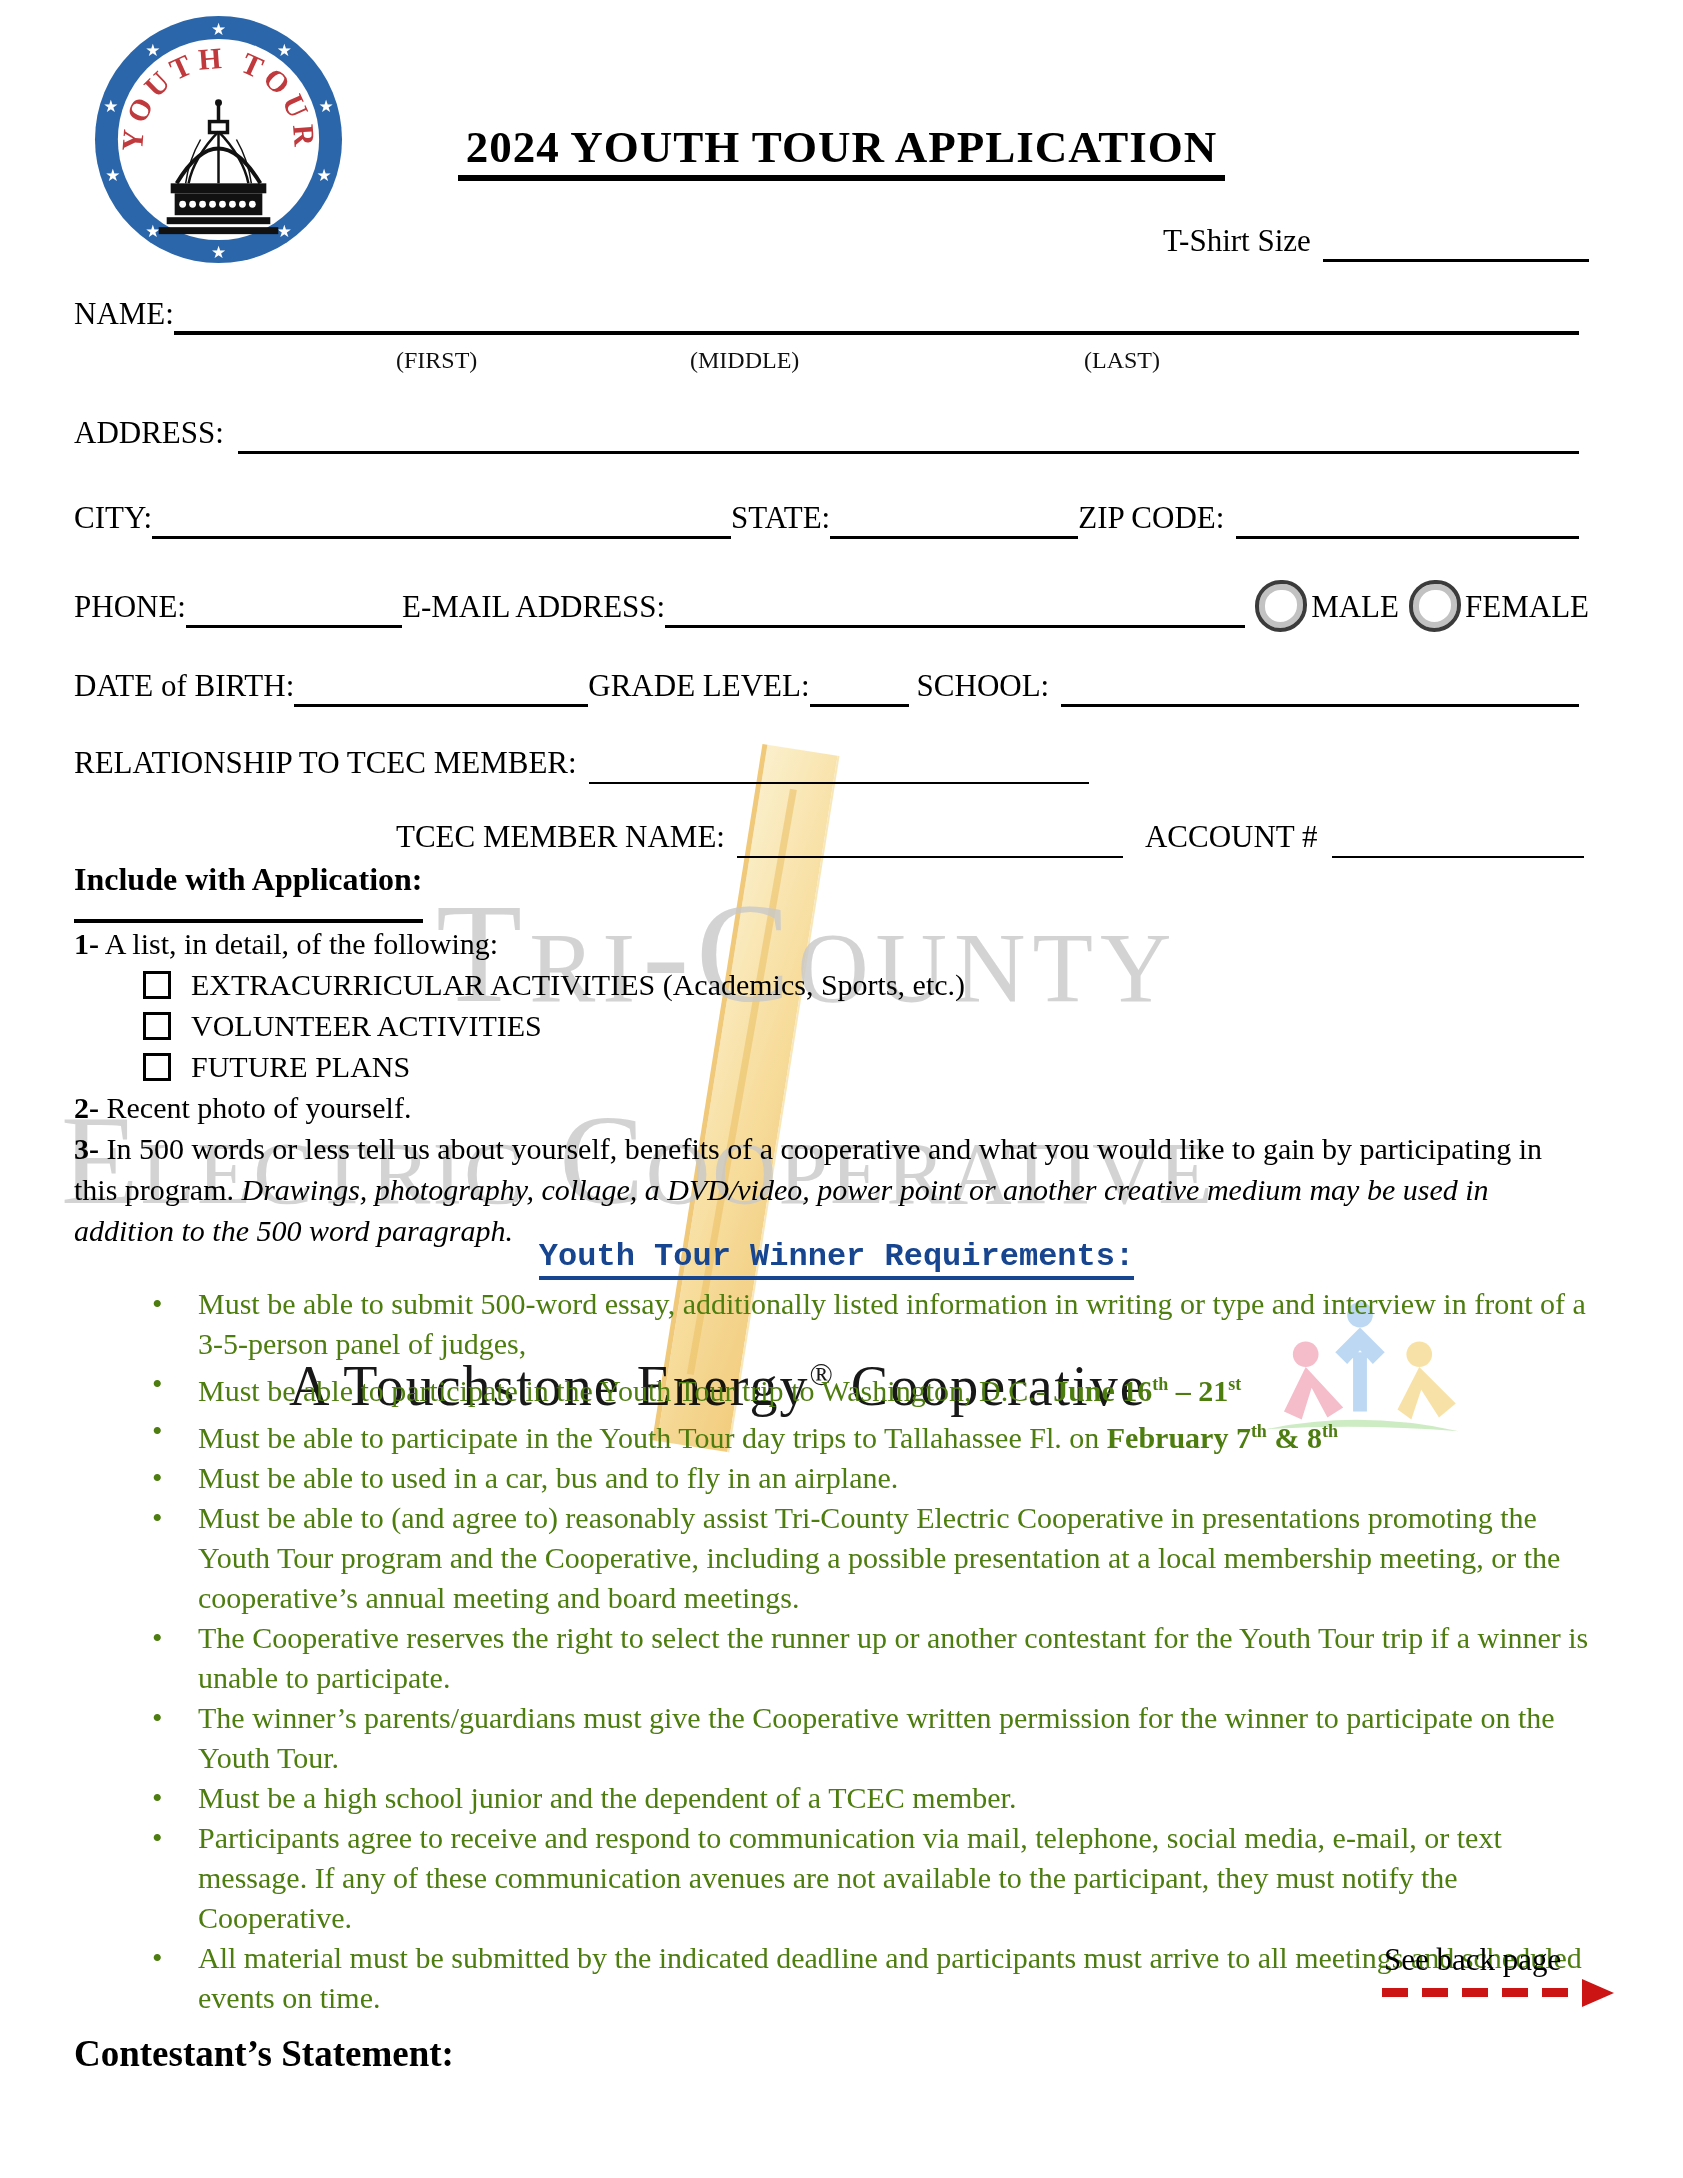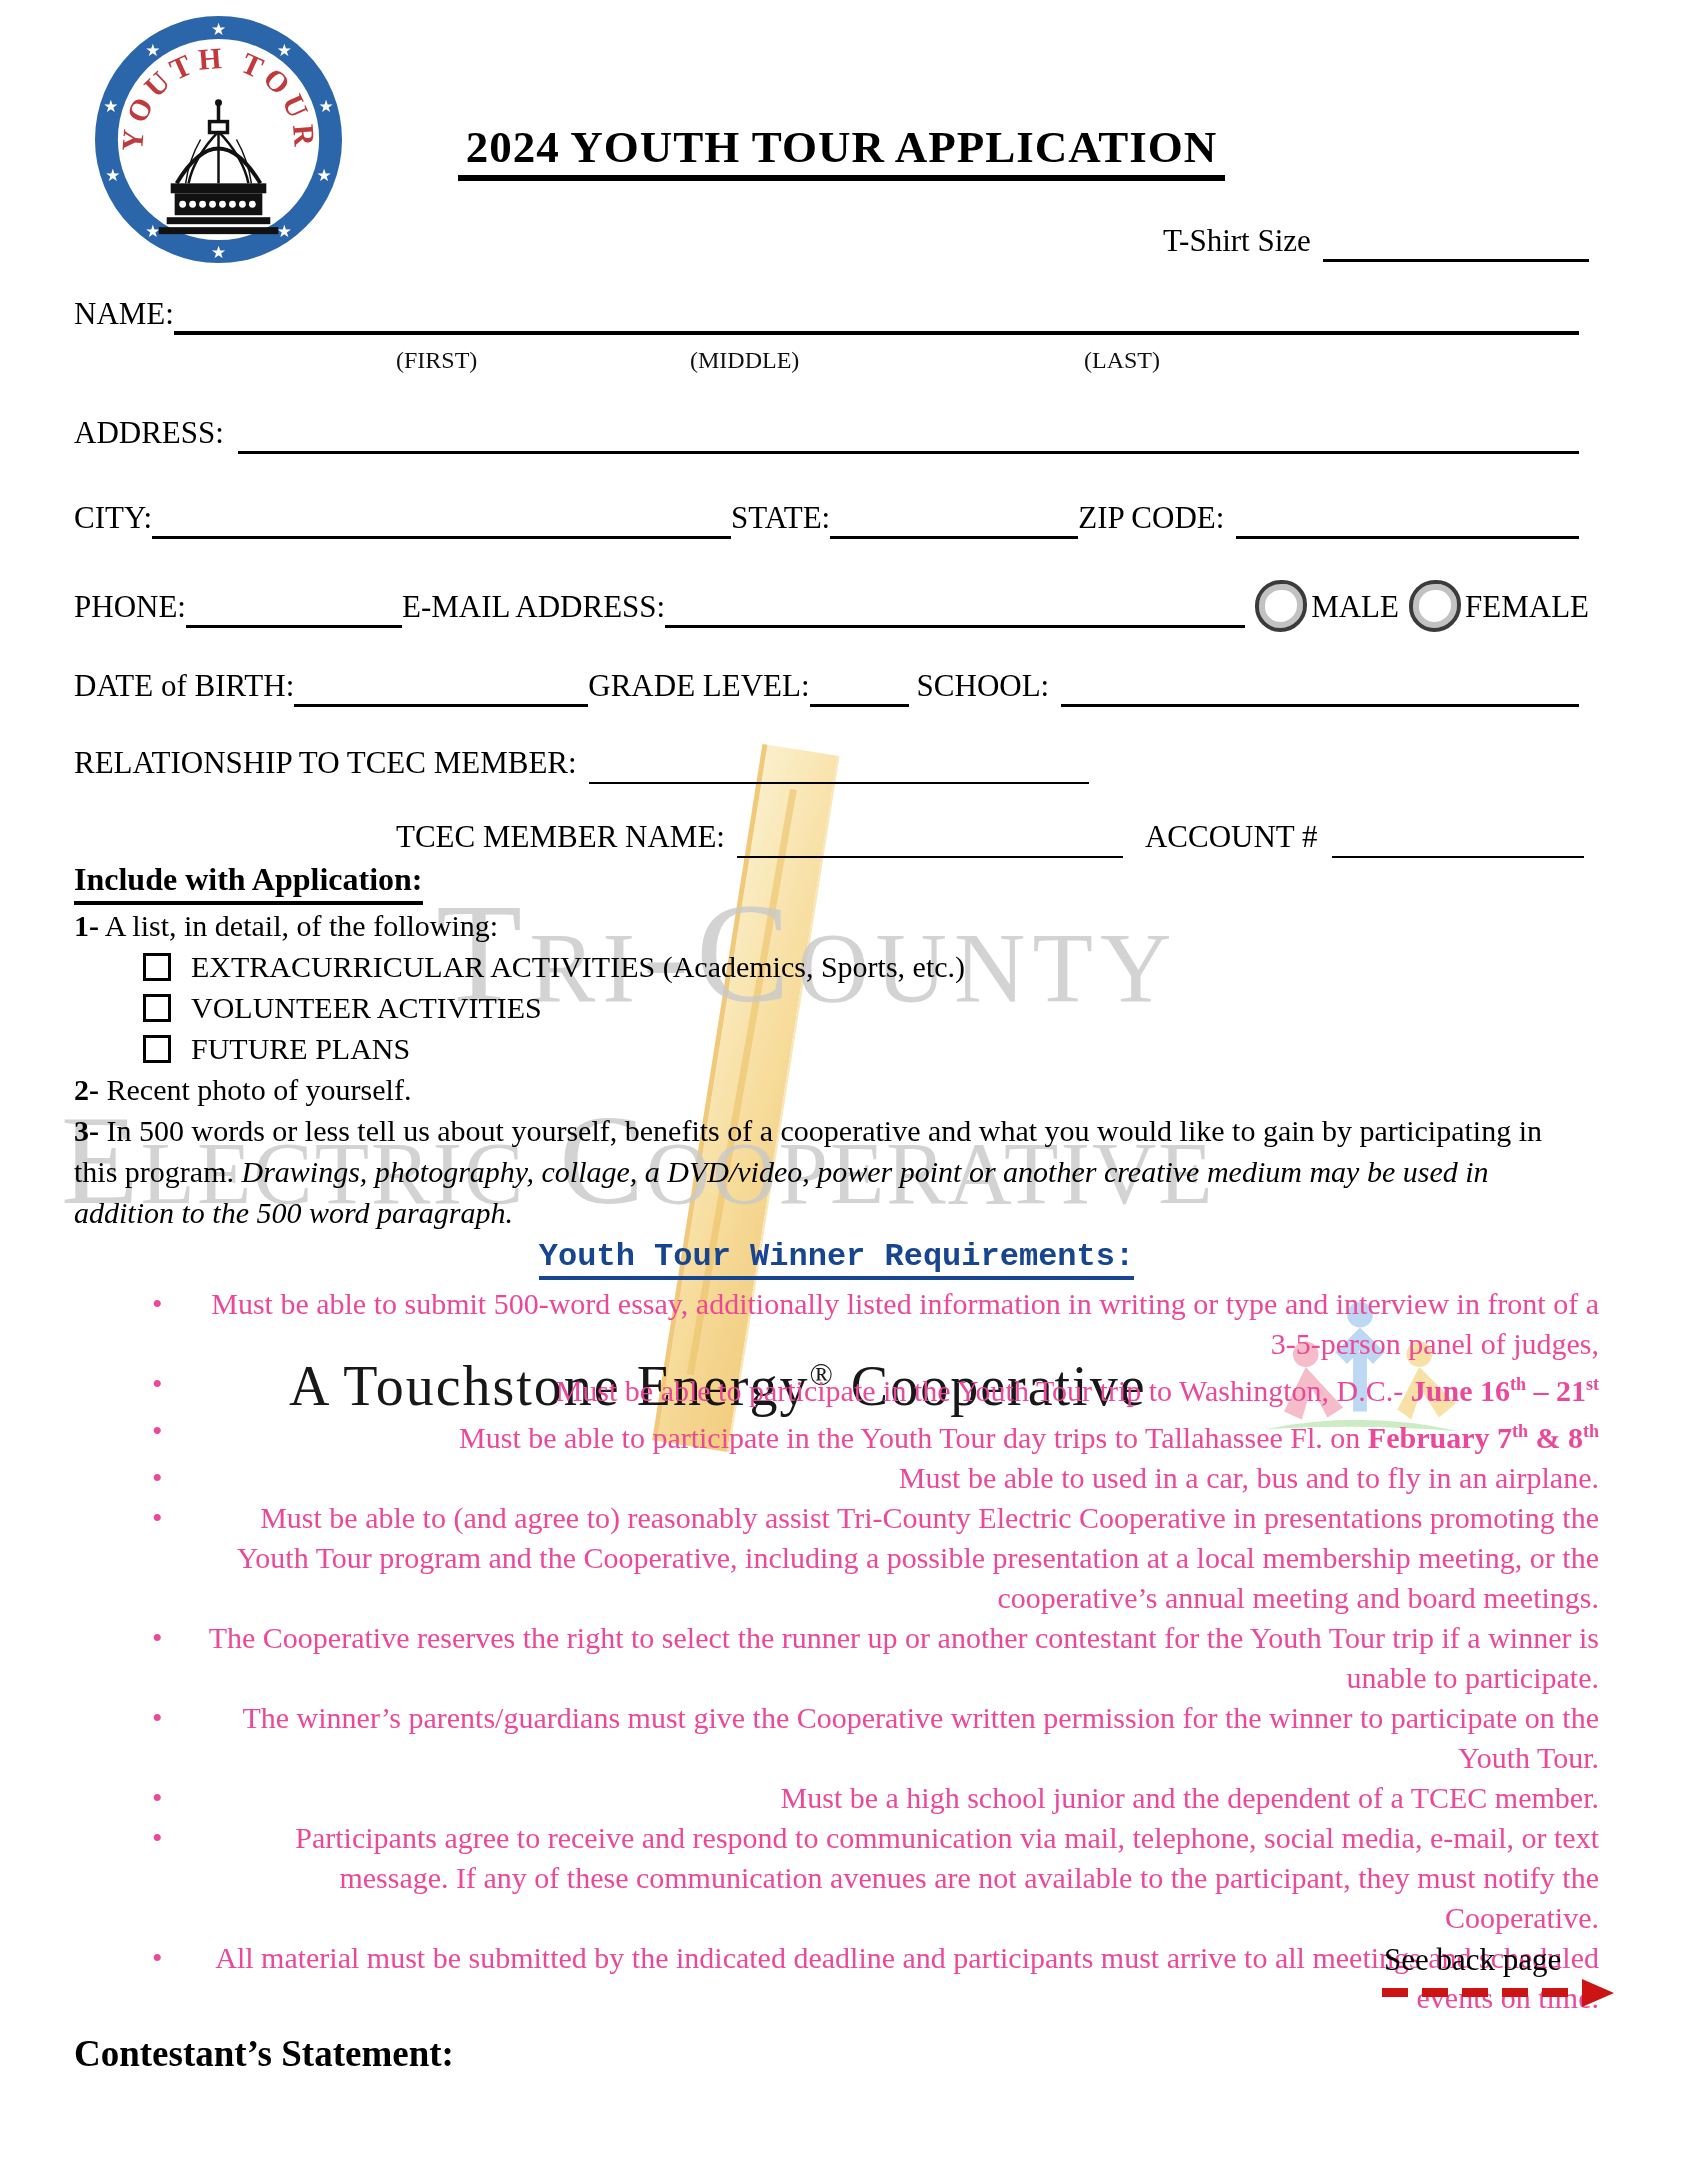--- a/index.html
+++ b/index.html
@@ -49,21 +49,21 @@
     border-bottom:6px solid #000;padding:0 8px 2px 8px;
   }
   .gcircle{
     width:44px;height:44px;border-radius:50% 47% 52% 49%;
     border:4px solid #3b3b3b;box-shadow:inset 0 0 0 6px #c2c2c2;background:#fff;
     margin:0 4px -4px 10px;flex:0 0 auto;
   }
 
   
   .include{position:absolute;left:74px;right:104px;top:859px;font-size:30px;line-height:41px;}
-  .include-heading{font-size:32px;font-weight:700;border-bottom:4px solid #000;display:inline-block;padding-bottom:1px;}
+  .include-heading{font-size:32px;font-weight:700;border-bottom:4px solid #000;display:inline-block;padding-bottom:19px;}
   .numb{font-weight:700;}
   .checklist{margin-left:69px;}
   .checklist-item{display:flex;align-items:center;height:41px;}
   .cb{width:22px;height:22px;border:3px solid #000;display:inline-block;margin-right:20px;flex:0 0 auto;}
   .ital{font-style:italic;}
 
   
   .reqs{position:absolute;left:74px;right:84px;top:1238px;}
   .req-heading{
     text-align:center;font-size:32px;font-weight:700;margin:0 0 9px 0;
@@ -246,21 +246,21 @@
           </div>
         </div>
       <div><span class="numb">2-</span><span> Recent photo of yourself.</span></div>
       <div><span class="numb">3-</span><span> In 500 words or less tell us about yourself, benefits of a cooperative and what you would like to gain by participating in this program. </span><span class="ital">Drawings, photography, collage, a DVD/video, power point or another creative medium may be used in addition to the 500 word paragraph.</span></div>
     </div>
 
     <div class="reqs">
       <div class="req-heading" style="color:#17458f;font-family:Liberation Mono, monospace;">
         <span>Youth Tour Winner Requirements:</span>
       </div>
-      <ul style="color:#ec4899;text-align:right;">
+      <ul style="color:#4d7c0f;">
           <li><span>Must be able to submit 500-word essay, additionally listed information in writing or type and interview in front of a 3-5-person panel of judges,</span></li>
           <li><span>Must be able to participate in the Youth Tour trip to Washington, D.C.- </span><span style="font-weight: 700;">June 16</span><sup style="font-weight: 700;">th</sup><span style="font-weight: 700;"> – 21</span><sup style="font-weight: 700;">st</sup></li>
           <li><span>Must be able to participate in the Youth Tour day trips to Tallahassee Fl. on </span><span style="font-weight: 700;">February 7</span><sup style="font-weight: 700;">th</sup><span style="font-weight: 700;"> &amp; 8</span><sup style="font-weight: 700;">th</sup></li>
           <li><span>Must be able to used in a car, bus and to fly in an airplane.</span></li>
           <li><span>Must be able to (and agree to) reasonably assist Tri-County Electric Cooperative in presentations promoting the Youth Tour program and the Cooperative, including a possible presentation at a local membership meeting, or the cooperative’s annual meeting and board meetings.</span></li>
           <li><span>The Cooperative reserves the right to select the runner up or another contestant for the Youth Tour trip if a winner is unable to participate.</span></li>
           <li><span>The winner’s parents/guardians must give the Cooperative written permission for the winner to participate on the Youth Tour.</span></li>
           <li><span>Must be a high school junior and the dependent of a TCEC member.</span></li>
           <li><span>Participants agree to receive and respond to communication via mail, telephone, social media, e-mail, or text message. If any of these communication avenues are not available to the participant, they must notify the Cooperative.</span></li>
           <li><span>All material must be submitted by the indicated deadline and participants must arrive to all meetings and scheduled events on time.</span></li>

